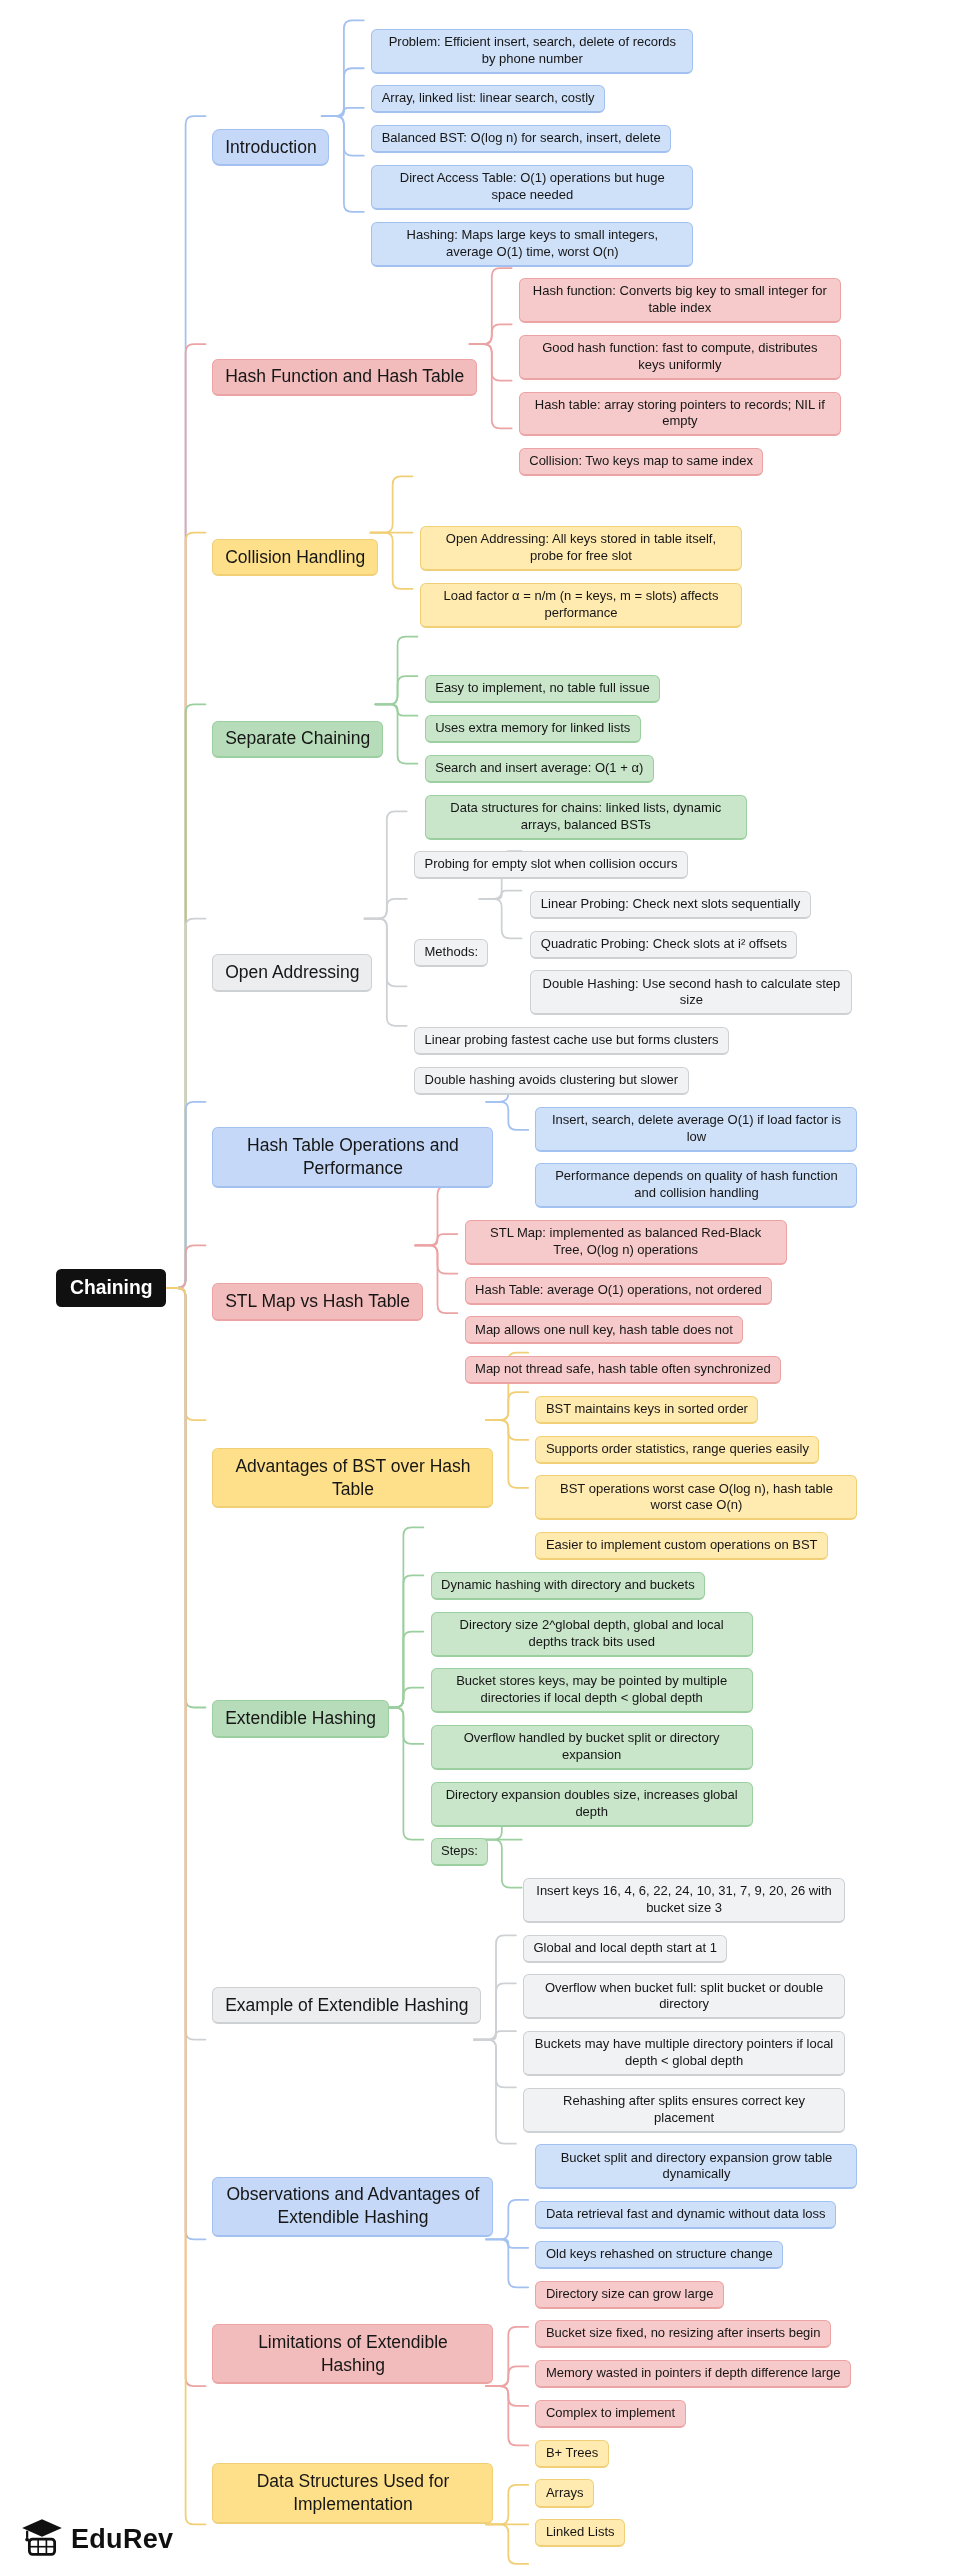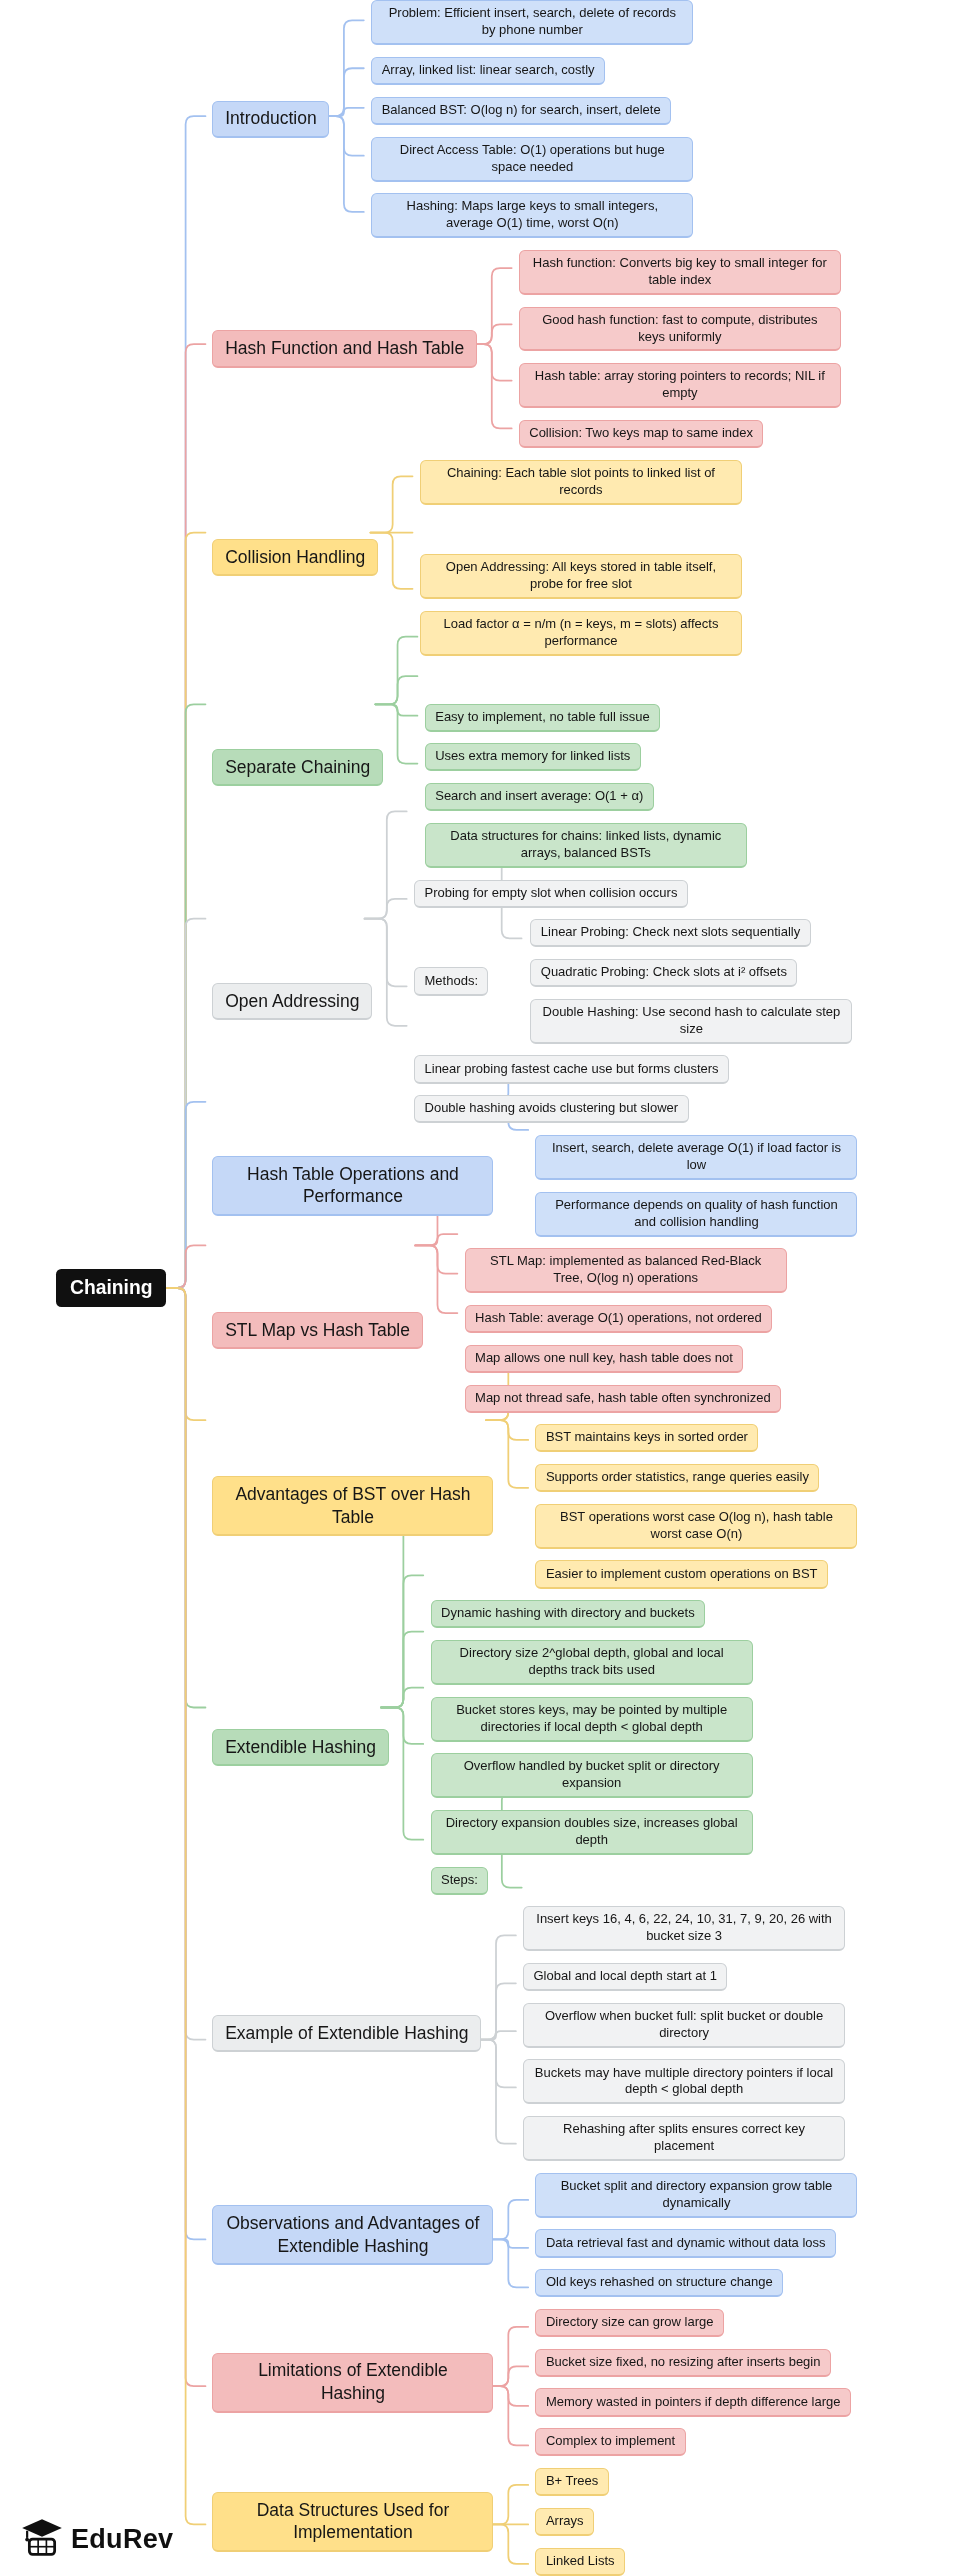--- a/index.html
+++ b/index.html
@@ -95,21 +95,21 @@
       <path d="M 831.1875 4081.28125 L 855.1875 4081.28125 Q 869.1875 4081.28125 869.1875 4095.28125 L 869.1875 4168.671875 Q 869.1875 4182.671875 883.1875 4182.671875 L 903.1875 4182.671875" fill="none" stroke="#eca3a3" stroke-width="3" stroke-linecap="round"></path>
       <path d="M 831.1875 4317.859375 L 855.1875 4317.859375 Q 869.1875 4317.859375 869.1875 4303.859375 L 869.1875 4264.265625 Q 869.1875 4250.265625 883.1875 4250.265625 L 903.1875 4250.265625" fill="none" stroke="#f0cf76" stroke-width="3" stroke-linecap="round"></path>
       <path d="M 831.1875 4317.859375 L 903.1875 4317.859375" fill="none" stroke="#f0cf76" stroke-width="3" stroke-linecap="round"></path>
       <path d="M 831.1875 4317.859375 L 855.1875 4317.859375 Q 869.1875 4317.859375 869.1875 4331.859375 L 869.1875 4371.453125 Q 869.1875 4385.453125 883.1875 4385.453125 L 903.1875 4385.453125" fill="none" stroke="#f0cf76" stroke-width="3" stroke-linecap="round"></path>
     </svg>
 
   <div class="map">
     <div class="root" id="root-node">Chaining</div>
     <div id="branches">
         <div class="group">
-          <div class="node title" style="background: rgb(197, 216, 247); border-color: rgb(163, 193, 240);">Introduction</div>
+          <div class="node title" style="background: rgb(197, 216, 247); border-color: rgb(163, 193, 240); border-radius: 8px;">Introduction</div>
           <div class="children">
             <div class="group">
               <div class="node" style="background: rgb(207, 224, 249); border-color: rgb(163, 193, 240);">Problem: Efficient insert, search, delete of records by phone number</div>
             </div>
             <div class="group">
               <div class="node" style="background: rgb(207, 224, 249); border-color: rgb(163, 193, 240);">Array, linked list: linear search, costly</div>
             </div>
             <div class="group">
               <div class="node" style="background: rgb(207, 224, 249); border-color: rgb(163, 193, 240);">Balanced BST: O(log n) for search, insert, delete</div>
             </div>
@@ -134,23 +134,20 @@
               <div class="node" style="background: rgb(246, 202, 202); border-color: rgb(236, 163, 163);">Hash table: array storing pointers to records; NIL if empty</div>
             </div>
             <div class="group">
               <div class="node" style="background: rgb(246, 202, 202); border-color: rgb(236, 163, 163);">Collision: Two keys map to same index</div>
             </div>
           </div>
         </div>
         <div class="group">
           <div class="node title" style="background: rgb(255, 224, 138); border-color: rgb(240, 207, 118);">Collision Handling</div>
           <div class="children">
-            <div class="group">
-              <div class="node" style="background: rgb(255, 234, 176); border-color: rgb(240, 207, 118);">Chaining: Each table slot points to linked list of records</div>
-            </div>
             <div class="group">
               <div class="node" style="background: rgb(255, 234, 176); border-color: rgb(240, 207, 118); margin-top: 38px;">Open Addressing: All keys stored in table itself, probe for free slot</div>
             </div>
             <div class="group">
               <div class="node" style="background: rgb(255, 234, 176); border-color: rgb(240, 207, 118);">Load factor α = n/m (n = keys, m = slots) affects performance</div>
             </div>
           </div>
         </div>
         <div class="group">
           <div class="node title" style="background: rgb(183, 220, 185); border-color: rgb(156, 207, 159);">Separate Chaining</div>

